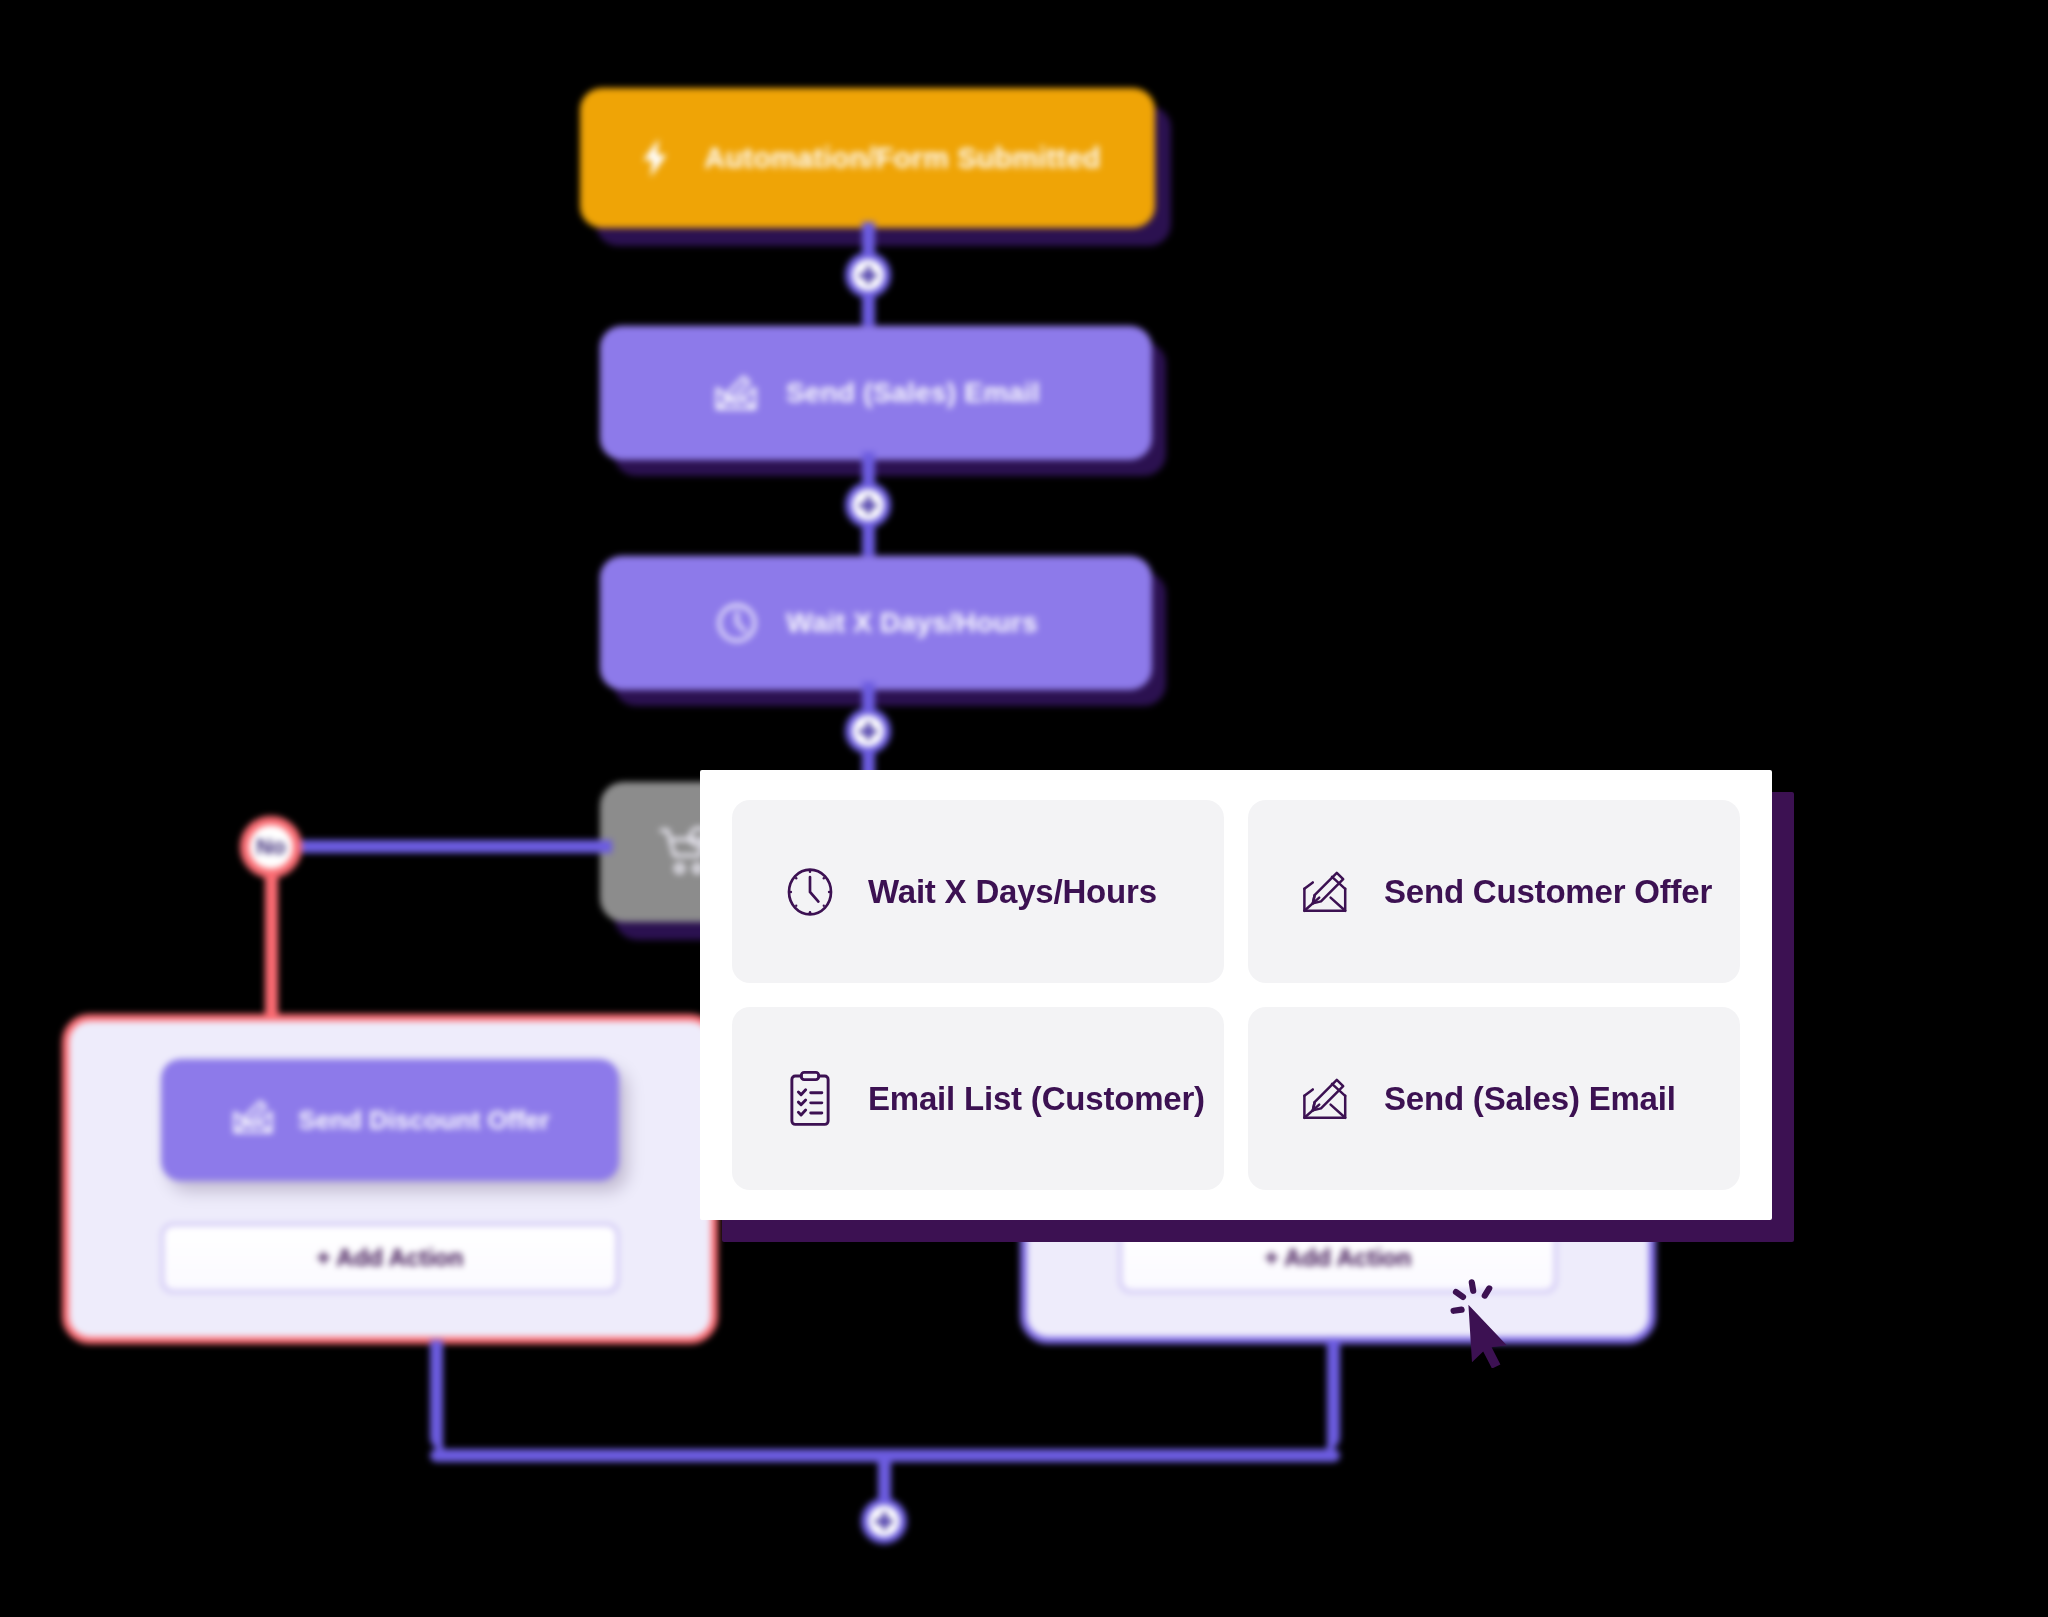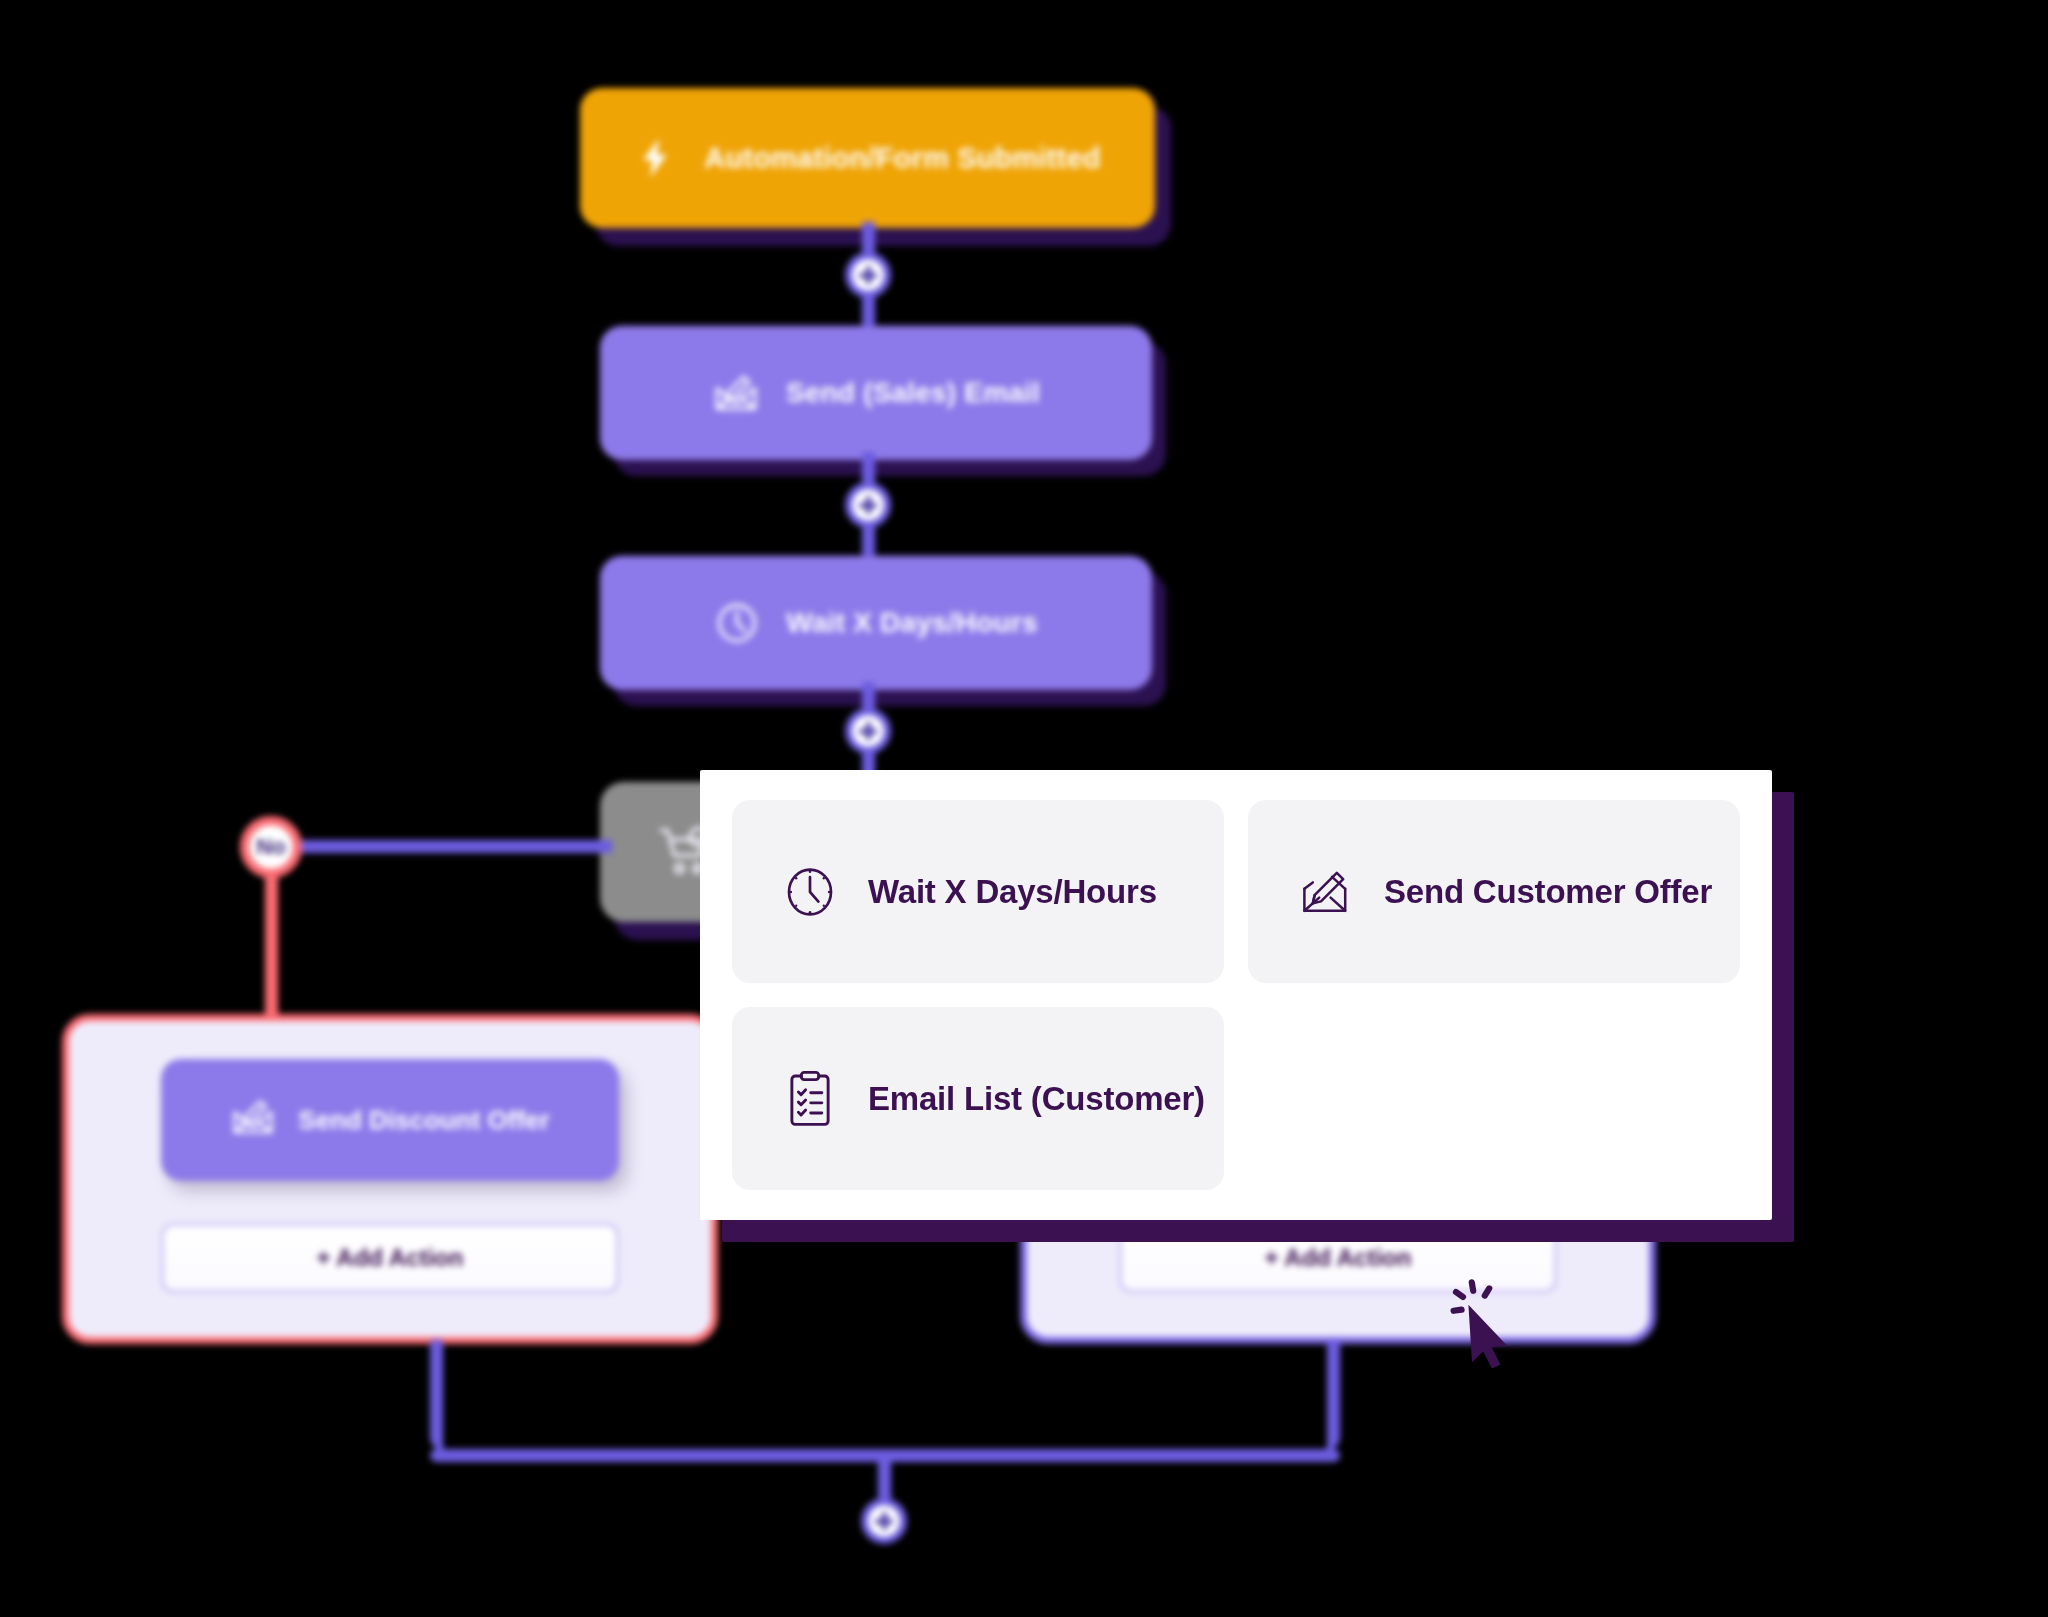--- a/index.html
+++ b/index.html
@@ -357,20 +357,32 @@
         <svg width="50" height="58" viewBox="0 0 20 24" fill="none" stroke="#3c1152" stroke-width="1.2" stroke-linecap="round" stroke-linejoin="round">
           <path d="M6.4 2.5H3.9A1.4 1.4 0 0 0 2.5 3.9v17.2a1.4 1.4 0 0 0 1.4 1.4h12.2a1.4 1.4 0 0 0 1.4-1.4V3.9a1.4 1.4 0 0 0-1.4-1.4h-2.5"></path>
           <rect x="6.4" y="1" width="7.2" height="3" rx="1.2"></rect>
           <path d="M5.2 9.1l1.1 1.1 1.9-2M5.2 13.3l1.1 1.1 1.9-2M5.2 17.5l1.1 1.1 1.9-2"></path>
           <path d="M10.3 9.4h4.6M10.3 13.6h4.6M10.3 17.8h4.6"></path>
         </svg>
       </span>
       <span class="tile-label">Email List (Customer)</span>
     </div>
 
+    <div class="action-tile">
+      <span class="tile-icon">
+        <svg width="58" height="54" viewBox="0 0 28 24" fill="none" stroke="#3c1152" stroke-width="1.25" stroke-linecap="round" stroke-linejoin="round">
+          <path d="M3.2 10.4V21.4H23.6V10.4"></path>
+          <path d="M3.2 21.4 10.6 14.8M23.6 21.4 16.3 14.8"></path>
+          <path d="M3.2 10.4 7.4 7.2M23.6 10.4 17 4.4"></path>
+          <path d="M8.3 13.6 19.4 2.4l3.2 3.2-11.1 11.1-4.1 1z"></path>
+          <path d="M7.4 17.7 8.3 13.6"></path>
+        </svg>
+      </span>
+      <span class="tile-label">Send (Sales) Email</span>
+    </div>
   </div>
 
   <div class="cursor">
     <svg width="96" height="96" viewBox="0 0 48 48">
       <g stroke="#3c1152" stroke-width="3.1" stroke-linecap="round">
         <path d="M11.5 12.5 8 10"></path>
         <path d="M10.8 18.8 6.8 19.4"></path>
         <path d="M16.6 9.4 15.9 5.2"></path>
         <path d="M22.4 11.8 24.6 8.2"></path>
       </g>

